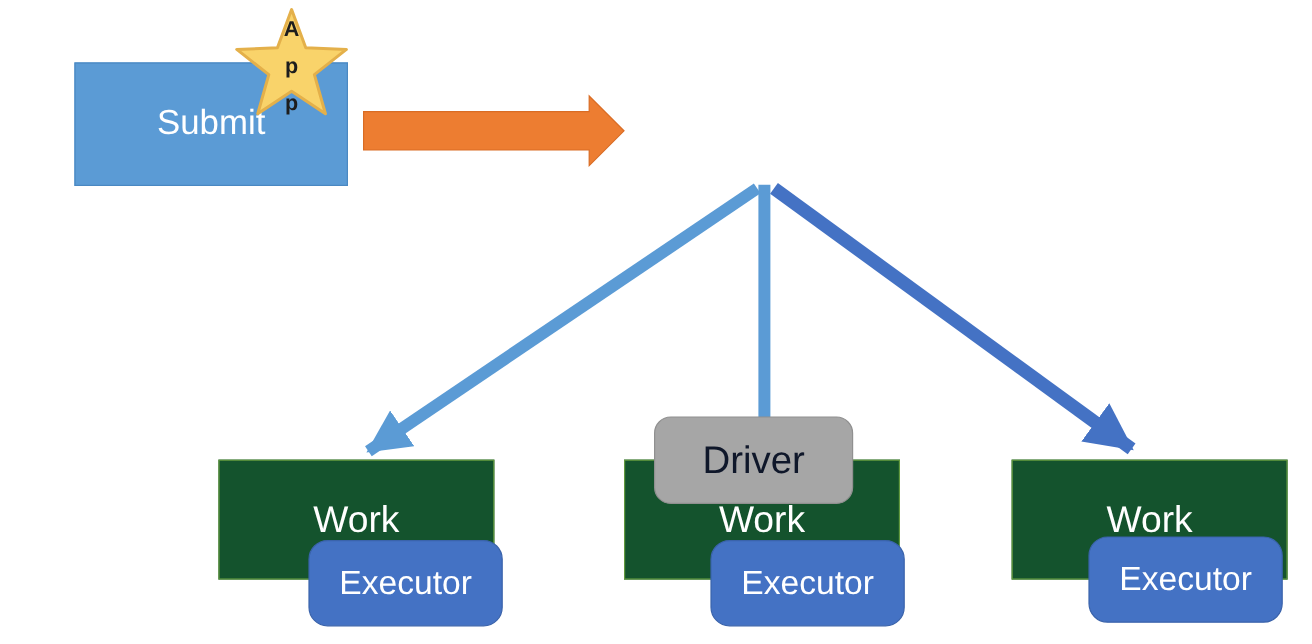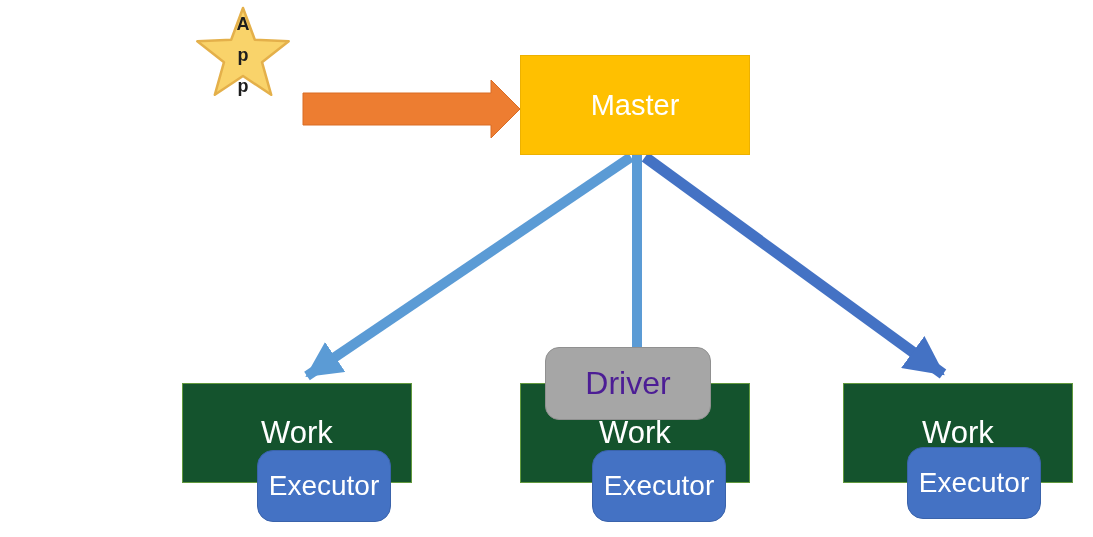--- a/index.html
+++ b/index.html
@@ -54,38 +54,38 @@
     border: 1px solid #62993e;
     color: #ffffff;
     font-size: 31px;
     z-index: 2;
   }
   .work-left  { left: 182px; }
   .work-mid   { left: 520px; }
   .work-right { left: 843px; }
   .executor-box {
     top: 450px;
-    width: 134px; height: 72px;
+    width: 162px; height: 72px;
     background: #4472C4;
     border: 1px solid #3a63ab;
     border-radius: 16px;
     color: #ffffff;
     font-size: 28px;
     z-index: 4;
   }
   .exec-left  { left: 257px; }
   .exec-mid   { left: 592px; }
   .exec-right { left: 907px; top: 447px; }
   .driver-box {
     left: 545px; top: 347px;
     width: 166px; height: 73px;
     background: #A6A6A6;
     border: 1px solid #909090;
     border-radius: 14px;
-    color: #4c1d95;
+    color: #0f172a;
     font-size: 32px;
     z-index: 3;
   }
   .star-svg {
     position: absolute;
     left: 190px; top: 2px;
     z-index: 5;
   }
   .star-letters {
     position: absolute;
@@ -122,33 +122,33 @@
 
     <polygon points="303,93 491,93 491,80 520,109 491,138 491,125 303,125" fill="#ED7D31" stroke="#d96c24" stroke-width="1"></polygon>
 
     <line x1="631" y1="157" x2="307" y2="376" stroke="#5B9BD5" stroke-width="10" marker-end="url(#head-light)"></line>
 
     <line x1="637" y1="154" x2="637" y2="352" stroke="#5B9BD5" stroke-width="10"></line>
 
     <line x1="645" y1="157" x2="943" y2="374" stroke="#4472C4" stroke-width="11" marker-end="url(#head-dark)"></line>
   </svg>
 
+  <div class="shape submit-box">
+    <span>Submit</span>
+  </div>
 
   <svg class="star-svg" width="110" height="110" viewBox="0 0 110 110" xmlns="http://www.w3.org/2000/svg">
     <polygon points="53,6 64.8,37.8 98.7,39.2 72,60.2 81.2,92.8 53,74 24.8,92.8 34,60.2 7.3,39.2 41.2,37.8" fill="#F9D36A" stroke="#E4B04A" stroke-width="2.5" stroke-linejoin="round"></polygon>
   </svg>
   <div class="star-letters">
     <span>A</span>
     <span>p</span>
     <span>p</span>
   </div>
 
-  <div class="shape master-box">
-    <span>Master</span>
-  </div>
 
   <div class="shape work-box work-left">
     <span>Work</span>
   </div>
   <div class="shape executor-box exec-left">
     <span>Executor</span>
   </div>
 
   <div class="shape work-box work-mid">
     <span>Work</span>

